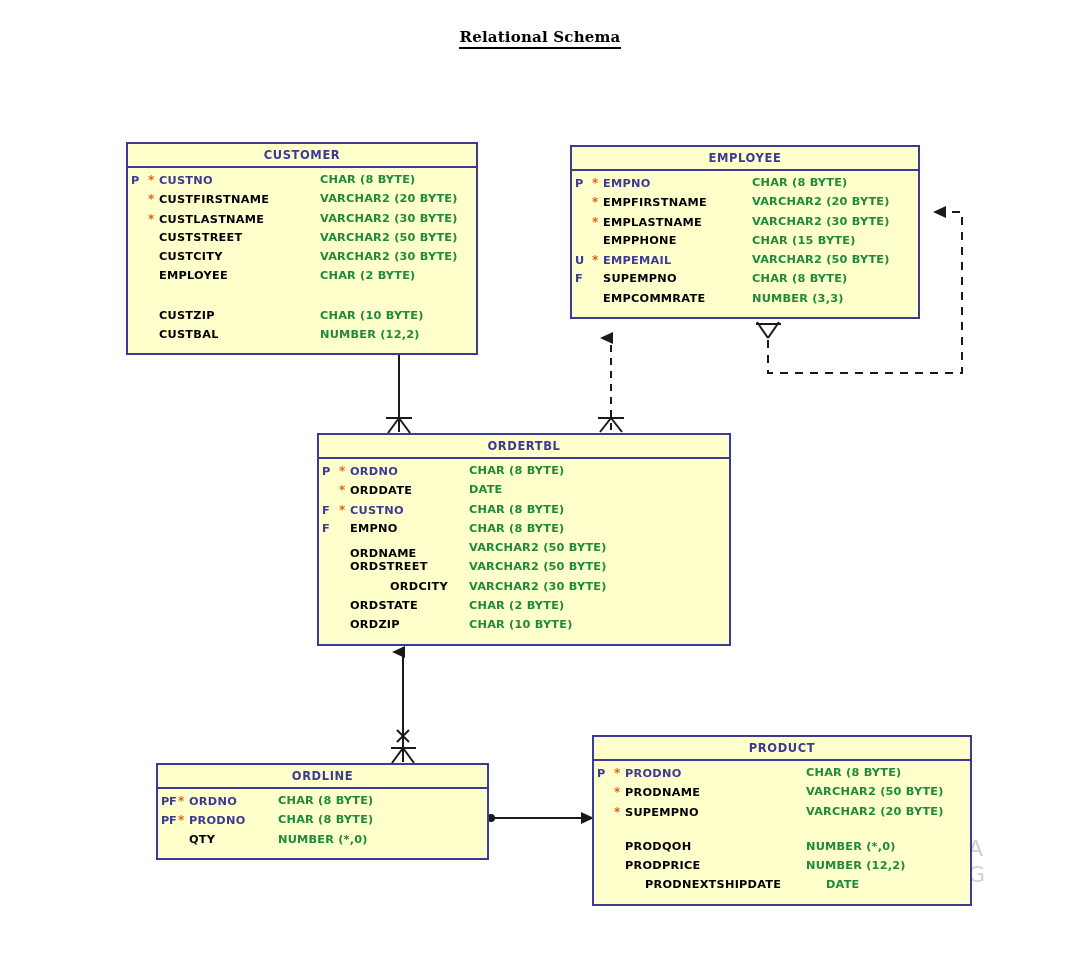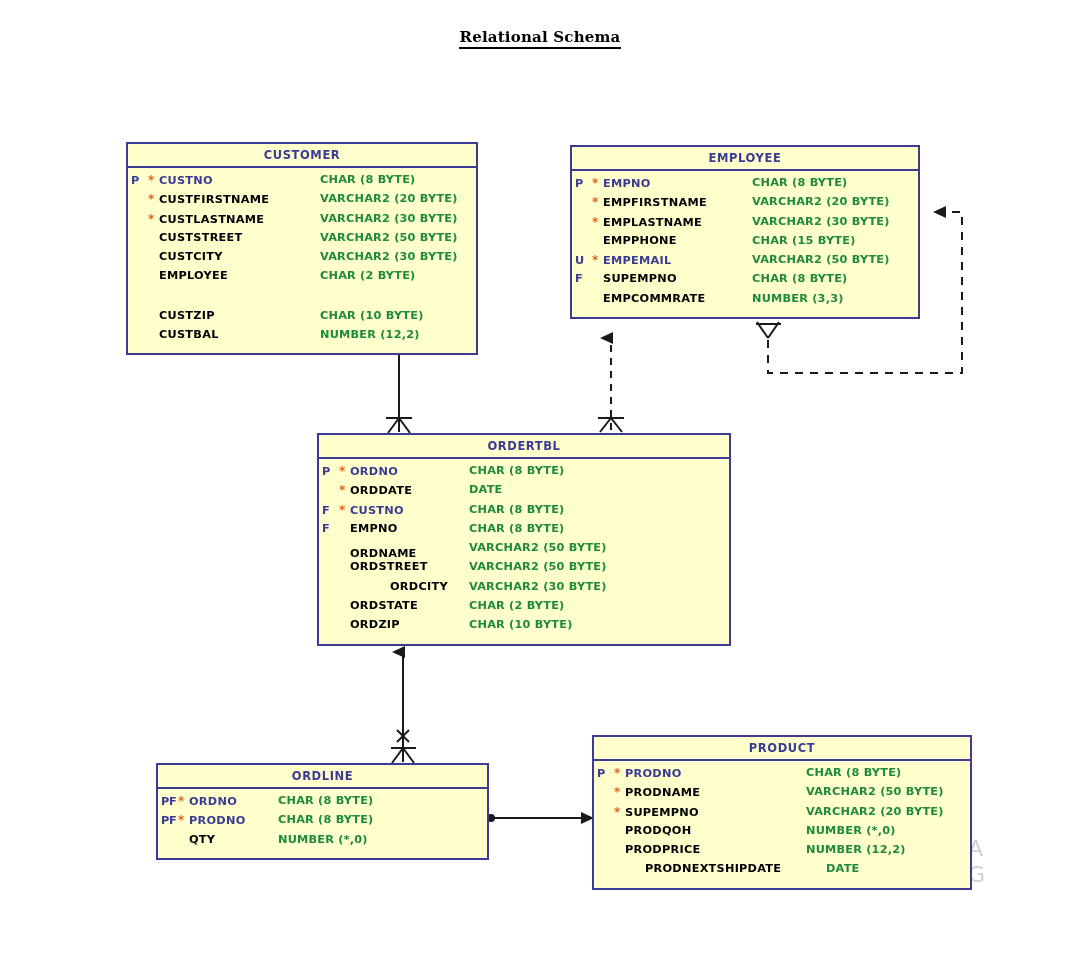--- a/index.html
+++ b/index.html
@@ -365,21 +365,21 @@
         <span class="attr-star">*</span>
         <span class="attr-name">PRODNAME</span>
         <span class="attr-type-col" style="position: absolute; left: 212px; top: 0px;">VARCHAR2 (50 BYTE)</span>
       </div>
       <div class="attr-row" style="position: relative;">
         <span class="attr-key"></span>
         <span class="attr-star">*</span>
         <span class="attr-name">SUPEMPNO</span>
         <span class="attr-type-col" style="position: absolute; left: 212px; top: 0px;">VARCHAR2 (20 BYTE)</span>
       </div>
-      <div class="attr-row" style="position: relative;">
+      <div class="attr-row" style="position: relative; margin-top: 16px;">
         <span class="attr-key"></span>
         <span class="attr-star"></span>
         <span class="attr-name">PRODQOH</span>
         <span class="attr-type-col" style="position: absolute; left: 212px; top: 0px;">NUMBER (*,0)</span>
       </div>
       <div class="attr-row" style="position: relative;">
         <span class="attr-key"></span>
         <span class="attr-star"></span>
         <span class="attr-name">PRODPRICE</span>
         <span class="attr-type-col" style="position: absolute; left: 212px; top: 0px;">NUMBER (12,2)</span>

